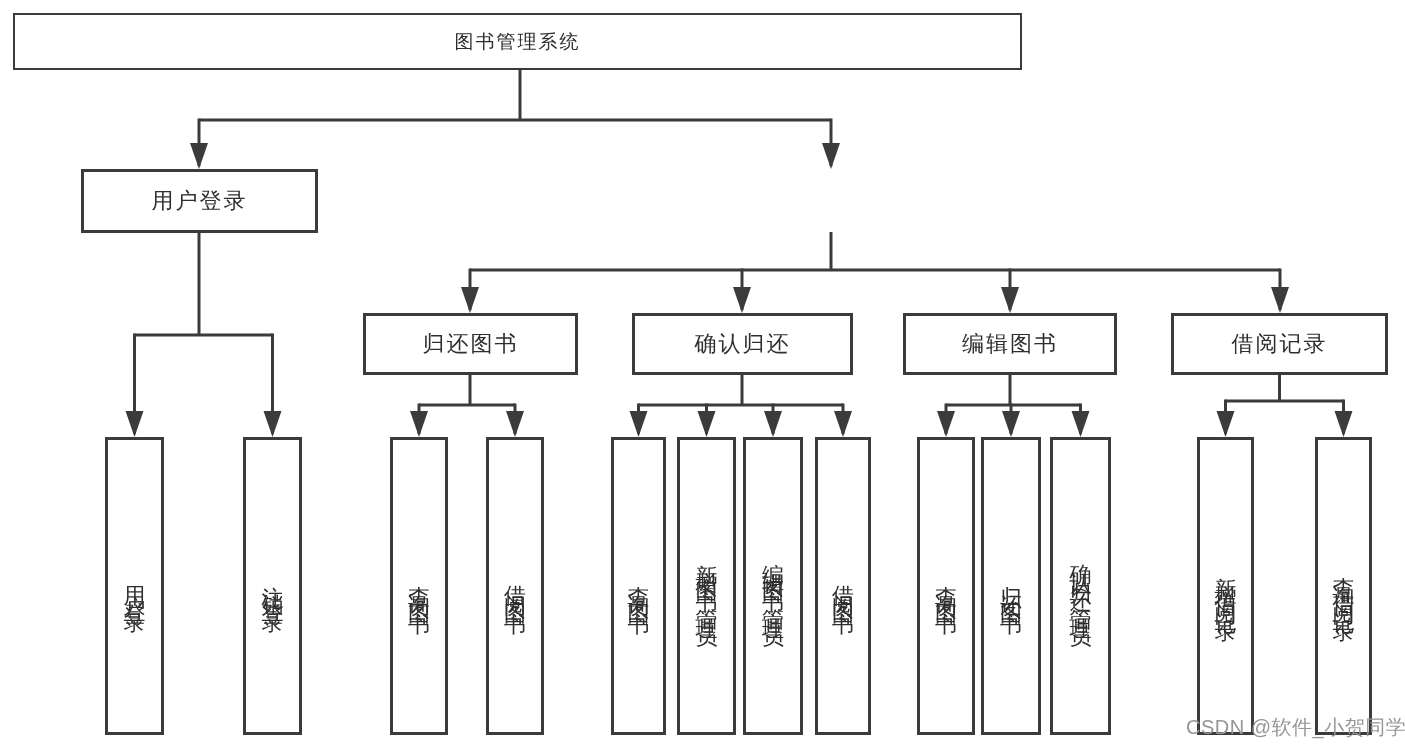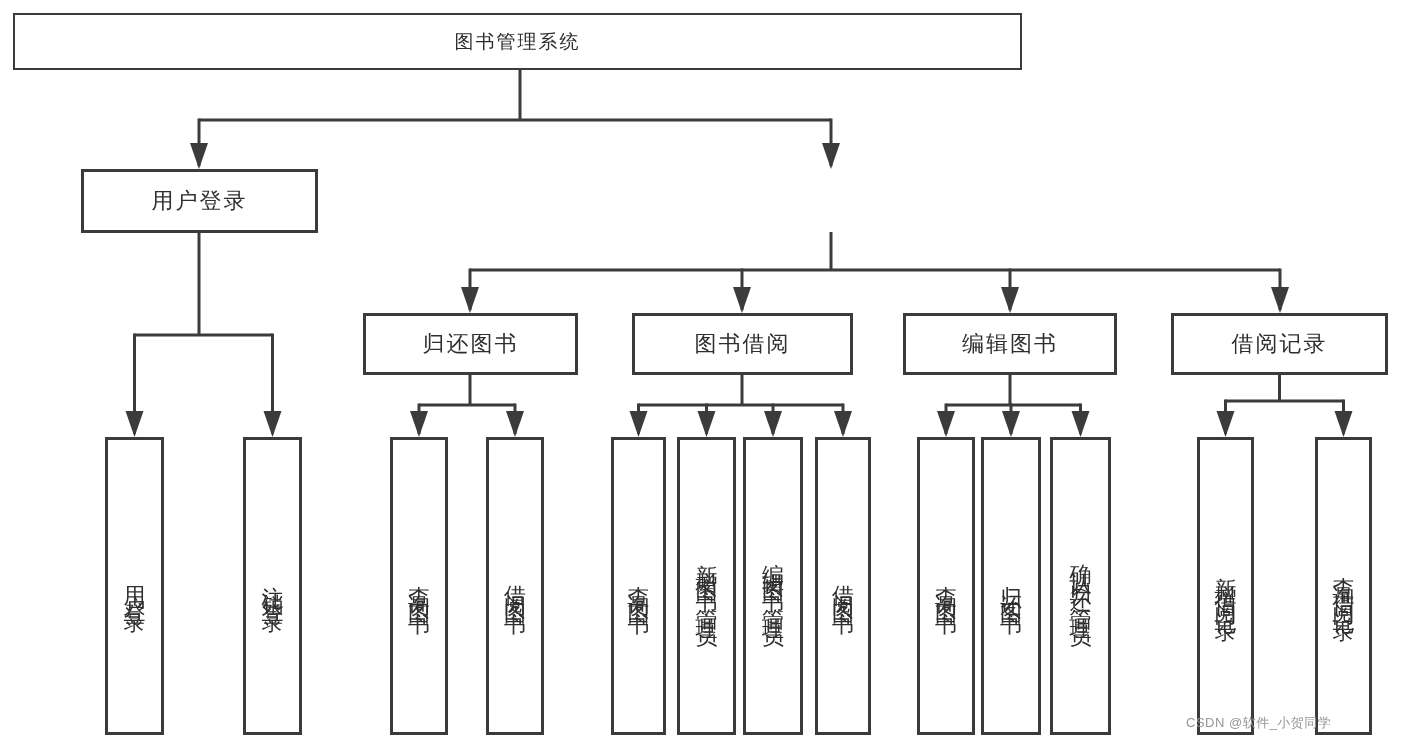--- a/index.html
+++ b/index.html
@@ -42,21 +42,21 @@
     text-orientation: mixed;
     font-size: 22px;
     line-height: 1;
     letter-spacing: 9px;
     color: #2e2e2e;
   }
   .watermark {
     position: absolute;
     left: 1186px;
     top: 714px;
-    font-size: 13px;
+    font-size: 20px;
     letter-spacing: 0.5px;
     color: #969696;
     white-space: nowrap;
   }
 </style>
 </head>
 <body>
 
 <div class="canvas">
 
@@ -131,21 +131,21 @@
   </div>
 
   <div class="box" style="left:81px; top:169px; width:237px; height:64px;">
     <span class="hlabel">用户登录</span>
   </div>
 
   <div class="box" style="left:363px; top:313px; width:215px; height:62px;">
     <span class="hlabel">归还图书</span>
   </div>
   <div class="box" style="left:632px; top:313px; width:221px; height:62px;">
-    <span class="hlabel">图书借阅</span>
+    <span class="hlabel">确认归还</span>
   </div>
   <div class="box" style="left:903px; top:313px; width:214px; height:62px;">
     <span class="hlabel">编辑图书</span>
   </div>
   <div class="box" style="left:1171px; top:313px; width:217px; height:62px;">
     <span class="hlabel">借阅记录</span>
   </div>
 
   <div class="box leaf" style="left:105px; top:437px; width:59px; height:298px;">
     <span class="vlabel">用户登录</span>

